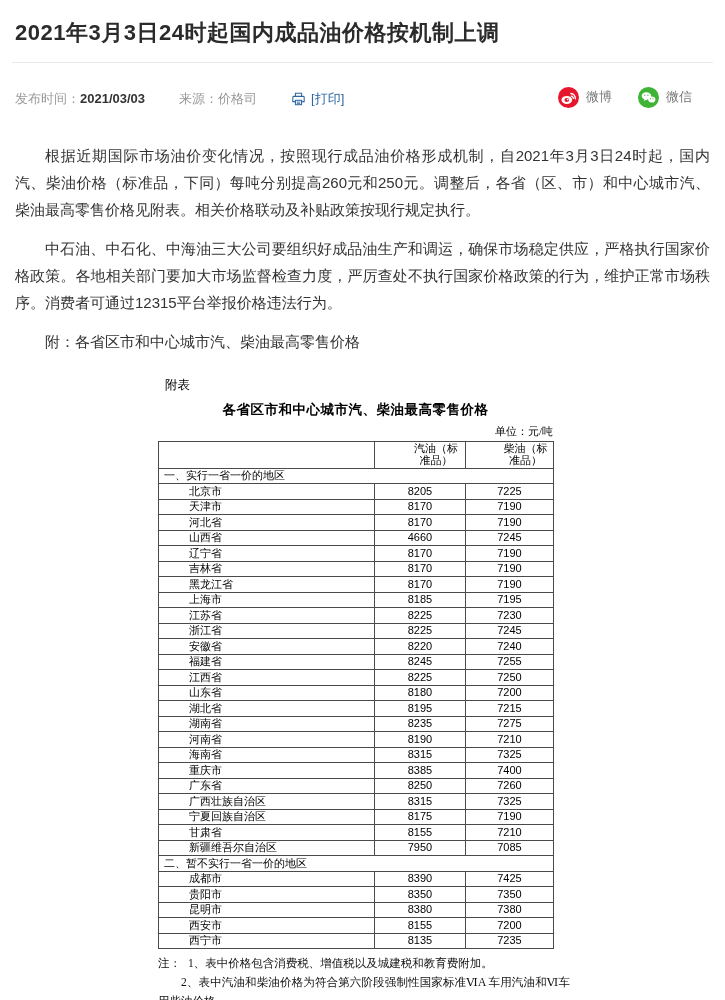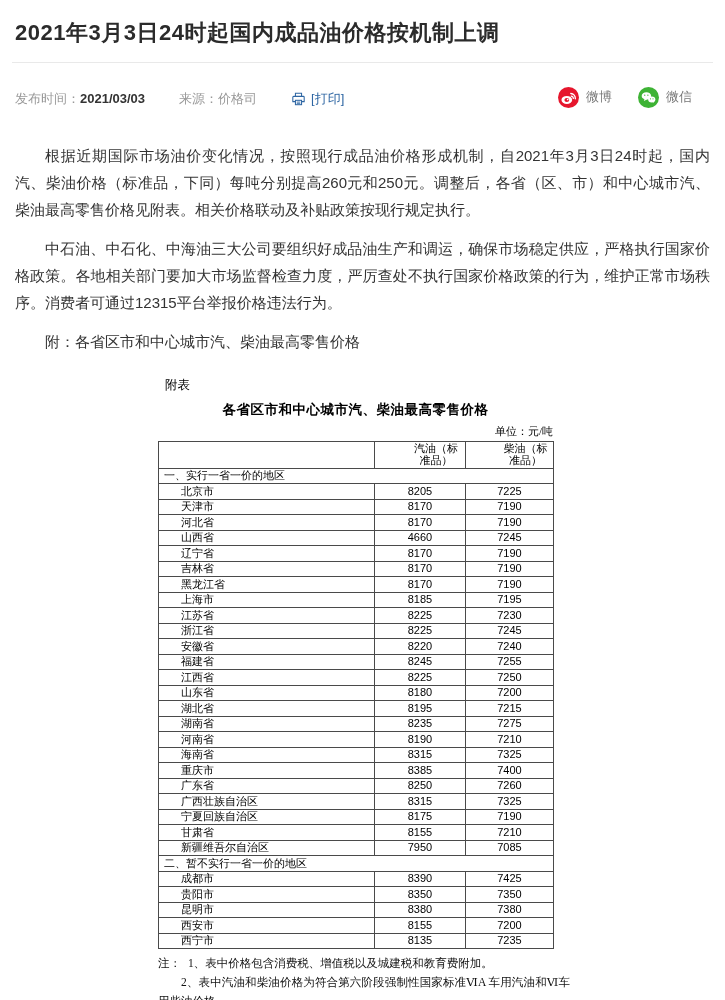--- a/index.html
+++ b/index.html
@@ -60,21 +60,21 @@
     border-collapse:collapse;width:395px;table-layout:fixed;
   }
   .price-table th,.price-table td{
     border:1px solid var(--border-table);font-size:11px;font-weight:normal;
     padding:1.5px 2px;line-height:11.5px;height:14px;
   }
   .price-table col.c-region{width:216px;}
   .price-table col.c-gas{width:91px;}
   .price-table col.c-diesel{width:88px;}
   .price-table th{text-align:center;padding-left:34px;}
-  .price-table td.region{text-align:left;padding-left:22px;}
+  .price-table td.region{text-align:left;padding-left:30px;}
   .price-table td.section{text-align:left;padding-left:5px;}
   .price-table td.price{text-align:center;font-family:Liberation Sans, sans-serif;}
   .notes{margin-top:5px;width:412px;font-size:11.5px;line-height:19px;color:#111;}
   .notes p{text-indent:2em;text-align:justify;}
   .notes p.note-first{text-indent:0;}
   .note-label{margin-right:7px;}
 </style>
 </head>
 <body>
 

